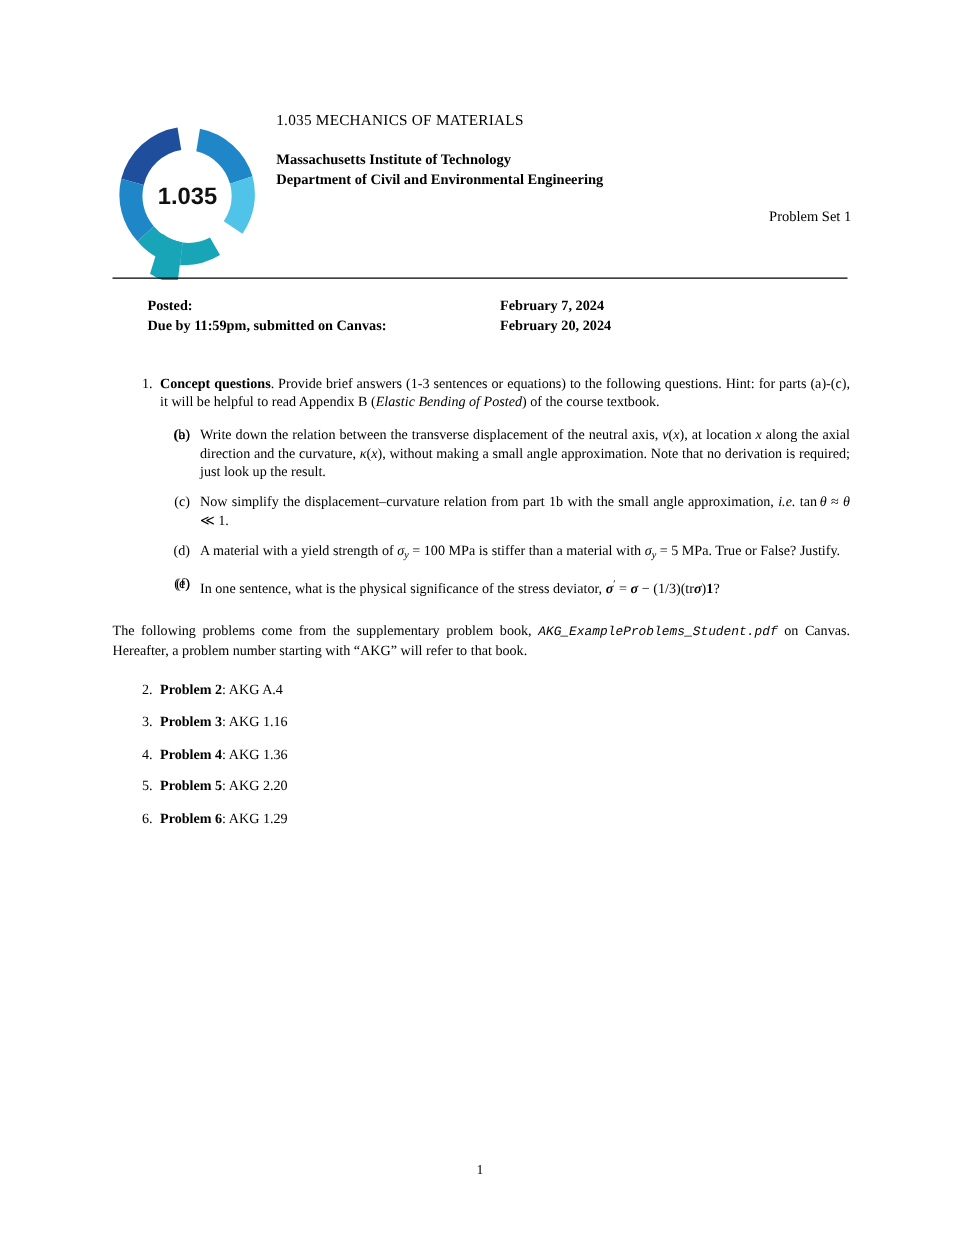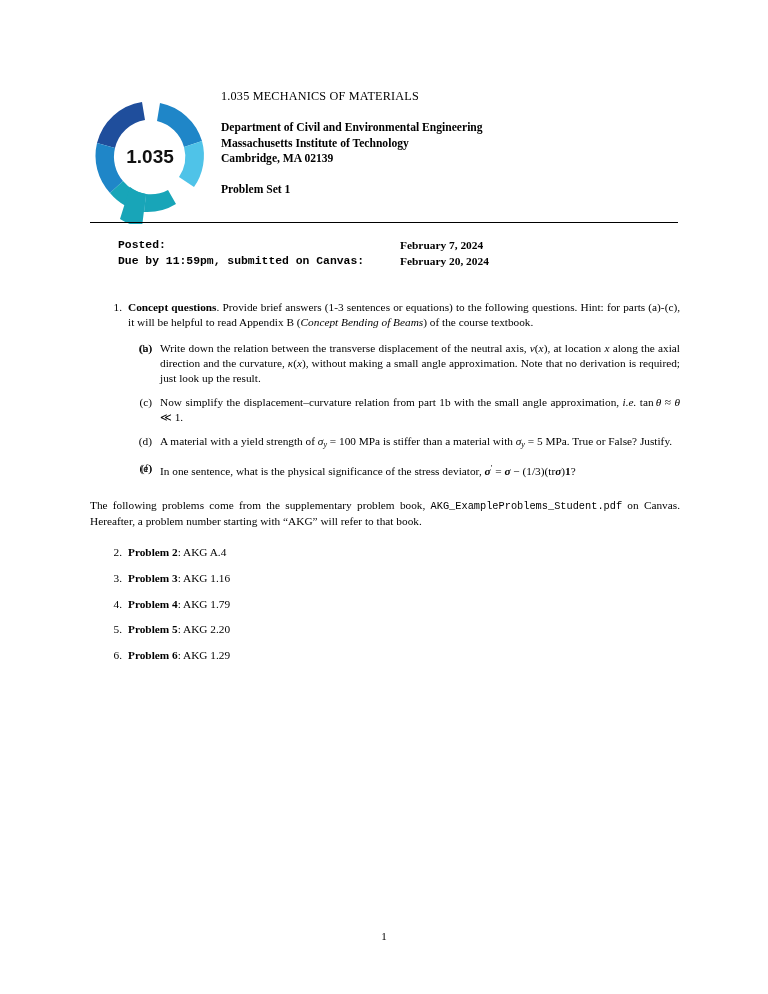--- a/index.html
+++ b/index.html
@@ -50,23 +50,24 @@
     font-size: 12.2px;
     letter-spacing: 0.2px;
     margin-bottom: 16px;
   }
   .inst-line {
     font-weight: bold;
     font-size: 11.6px;
     line-height: 15.6px;
   }
   .pset-line {
-    font-weight: bold;
+    font-weight: normal;
     font-size: 11.6px;
     margin-top: 16px;
+    text-align: right;
   }
 
   .rule {
     position: absolute;
     left: 90px;
     top: 222px;
     width: 588px;
     height: 1px;
     background: #000000;
   }
@@ -75,21 +76,21 @@
   .dates {
     position: absolute;
     left: 118px;
     top: 238px;
     width: 560px;
     font-weight: bold;
     font-size: 11.4px;
     line-height: 15.5px;
   }
   .dates .row { display: block; position: relative; height: 15.5px; }
-  .dates .label { position: absolute; left: 0; top: 0; font-family: Liberation Mono, monospace; }
+  .dates .label { position: absolute; left: 0; top: 0; }
   .dates .value { position: absolute; left: 282px; top: 0; }
 
   
   .body {
     position: absolute;
     left: 90px;
     top: 300px;
     width: 590px;
     font-size: 11.3px;
     line-height: 15.3px;
@@ -132,20 +133,21 @@
     text-align: right;
   }
 
   .note {
     margin-top: 18px;
     text-align: justify;
   }
   .mono {
     font-family: "Liberation Mono", monospace;
     font-size: 10.3px;
+    font-style: italic;
   }
 
   ol.probs {
     list-style: none;
     margin: 16px 0 0 0;
     padding: 0;
   }
   ol.probs > li {
     position: relative;
     padding-left: 38px;
@@ -193,23 +195,22 @@
 
           <path d="M -6,55 A 55,55 0 0 0 26,47 L 18,33 A 37,37 0 0 1 -4,37 Z" fill="#18a5b8"></path>
           <path d="M -4,37 A 37,37 0 0 1 -20,30 L -30,62 A 52,52 0 0 0 -8,70 Z" fill="#18a5b8"></path>
           <text x="0" y="6" text-anchor="middle" font-family="Liberation Sans, sans-serif" font-size="19" font-weight="bold" fill="#111111">1.035</text>
         </g>
       </svg>
     </div>
 
     <div class="header-text">
       <div class="course-title">1.035 MECHANICS OF MATERIALS</div>
+      <div class="inst-line">Massachusetts Institute of Technology</div>
       <div class="inst-line">Department of Civil and Environmental Engineering</div>
-      <div class="inst-line">Massachusetts Institute of Technology</div>
-      <div class="inst-line">Cambridge, MA 02139</div>
       <div class="pset-line">Problem Set 1</div>
     </div>
   </div>
 
   <div class="rule"></div>
 
   <div class="dates">
     <div class="row">
       <span class="label">Posted:</span>
       <span class="value">February 7, 2024</span>
@@ -218,21 +219,21 @@
       <span class="label">Due by 11:59pm, submitted on Canvas:</span>
       <span class="value">February 20, 2024</span>
     </div>
   </div>
 
   <div class="body">
 
     <ol class="main">
       <li>
         <span class="num">1.</span>
-        <span class="q-title">Concept questions</span><span>. Provide brief answers (1-3 sentences or equations) to the following questions. Hint: for parts (a)-(c), it will be helpful to read Appendix B (</span><i>Concept Bending of Beams</i><span>) of the course textbook.</span>
+        <span class="q-title">Concept questions</span><span>. Provide brief answers (1-3 sentences or equations) to the following questions. Hint: for parts (a)-(c), it will be helpful to read Appendix B (</span><i>Elastic Bending of Posted</i><span>) of the course textbook.</span>
 
         <ol class="sub">
           <li>
             <span class="num">(a)</span>
           </li>
           <li>
             <span class="num">(b)</span>
             <span>Write down the relation between the transverse displacement of the neutral axis, <i>v</i>(<i>x</i>), at location <i>x</i> along the axial direction and the curvature, <i>κ</i>(<i>x</i>), without making a small angle approximation. Note that no derivation is required; just look up the result.</span>
           </li>
           <li>
@@ -262,21 +263,21 @@
       <li>
         <span class="num">2.</span>
         <span class="q-title">Problem 2</span><span>: AKG A.4</span>
       </li>
       <li>
         <span class="num">3.</span>
         <span class="q-title">Problem 3</span><span>: AKG 1.16</span>
       </li>
       <li>
         <span class="num">4.</span>
-        <span class="q-title">Problem 4</span><span>: AKG 1.79</span>
+        <span class="q-title">Problem 4</span><span>: AKG 1.36</span>
       </li>
       <li>
         <span class="num">5.</span>
         <span class="q-title">Problem 5</span><span>: AKG 2.20</span>
       </li>
       <li>
         <span class="num">6.</span>
         <span class="q-title">Problem 6</span><span>: AKG 1.29</span>
       </li>
     </ol>

